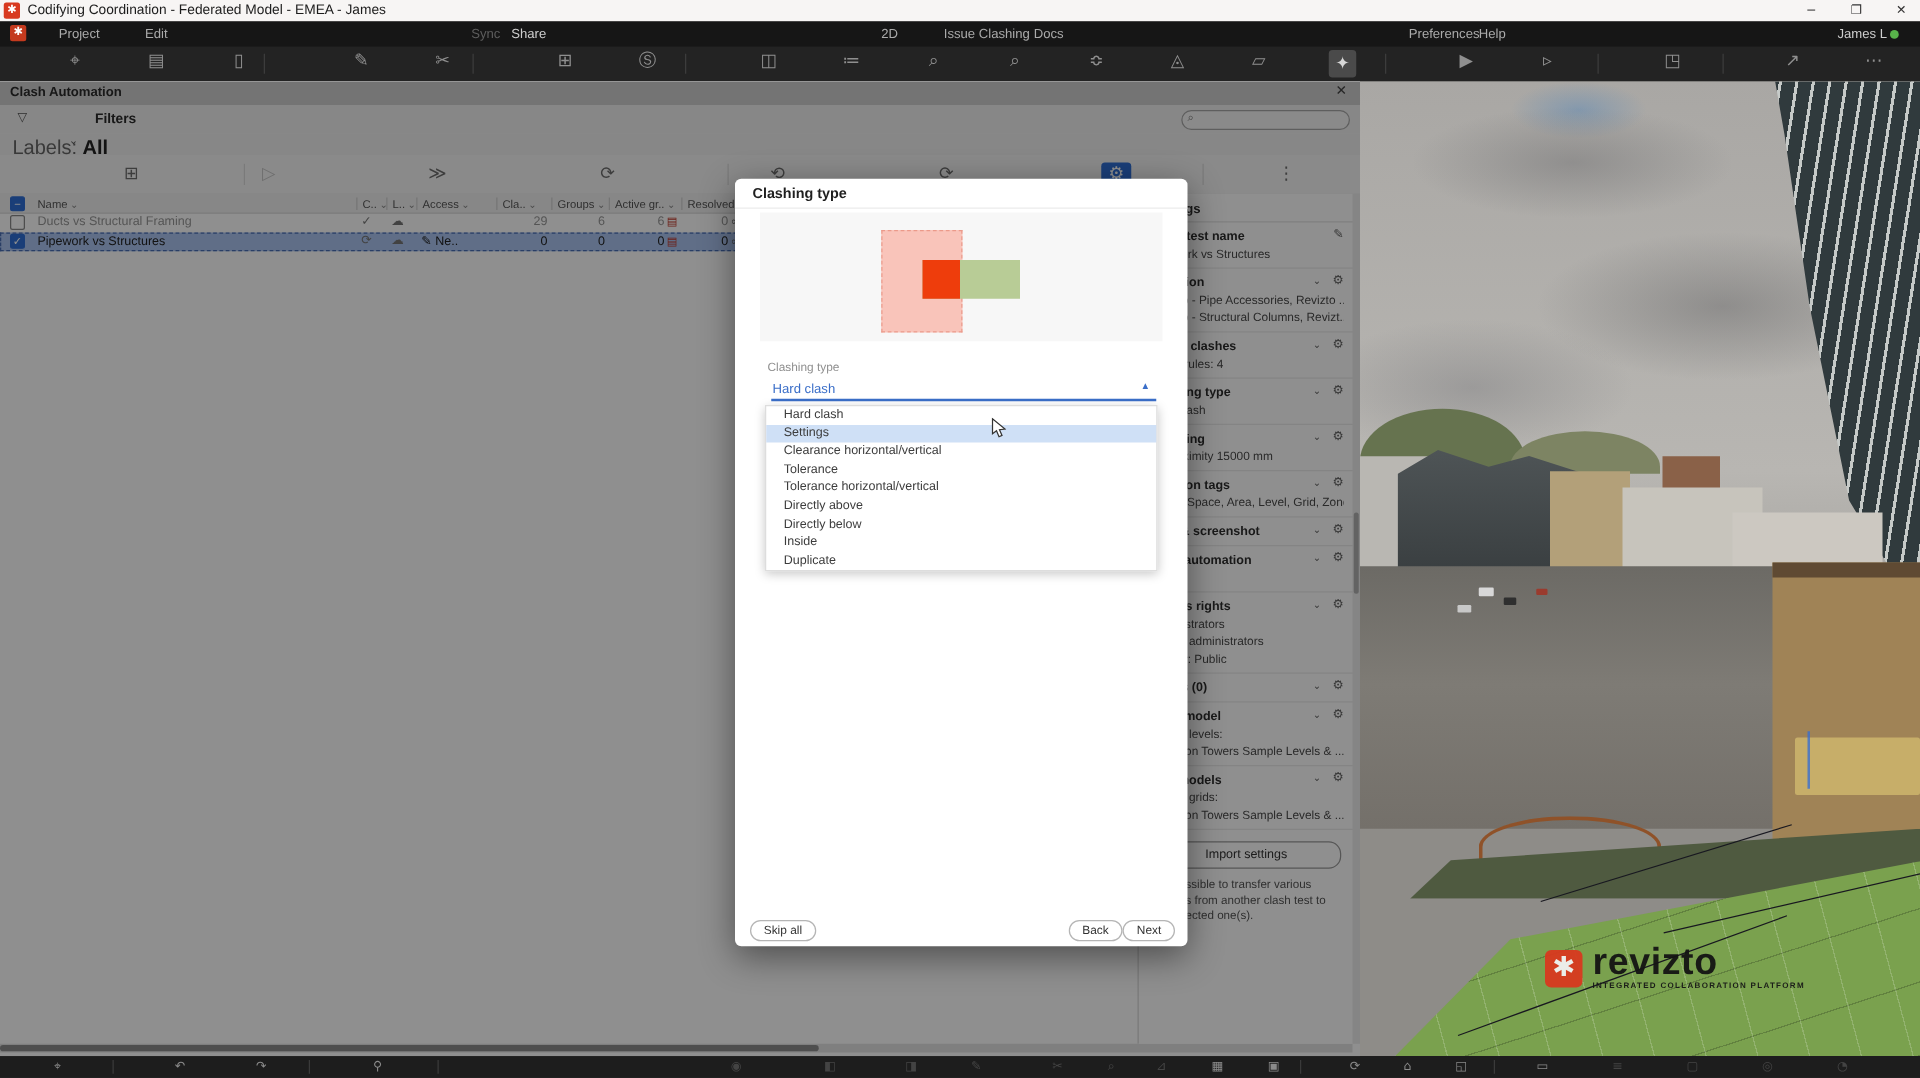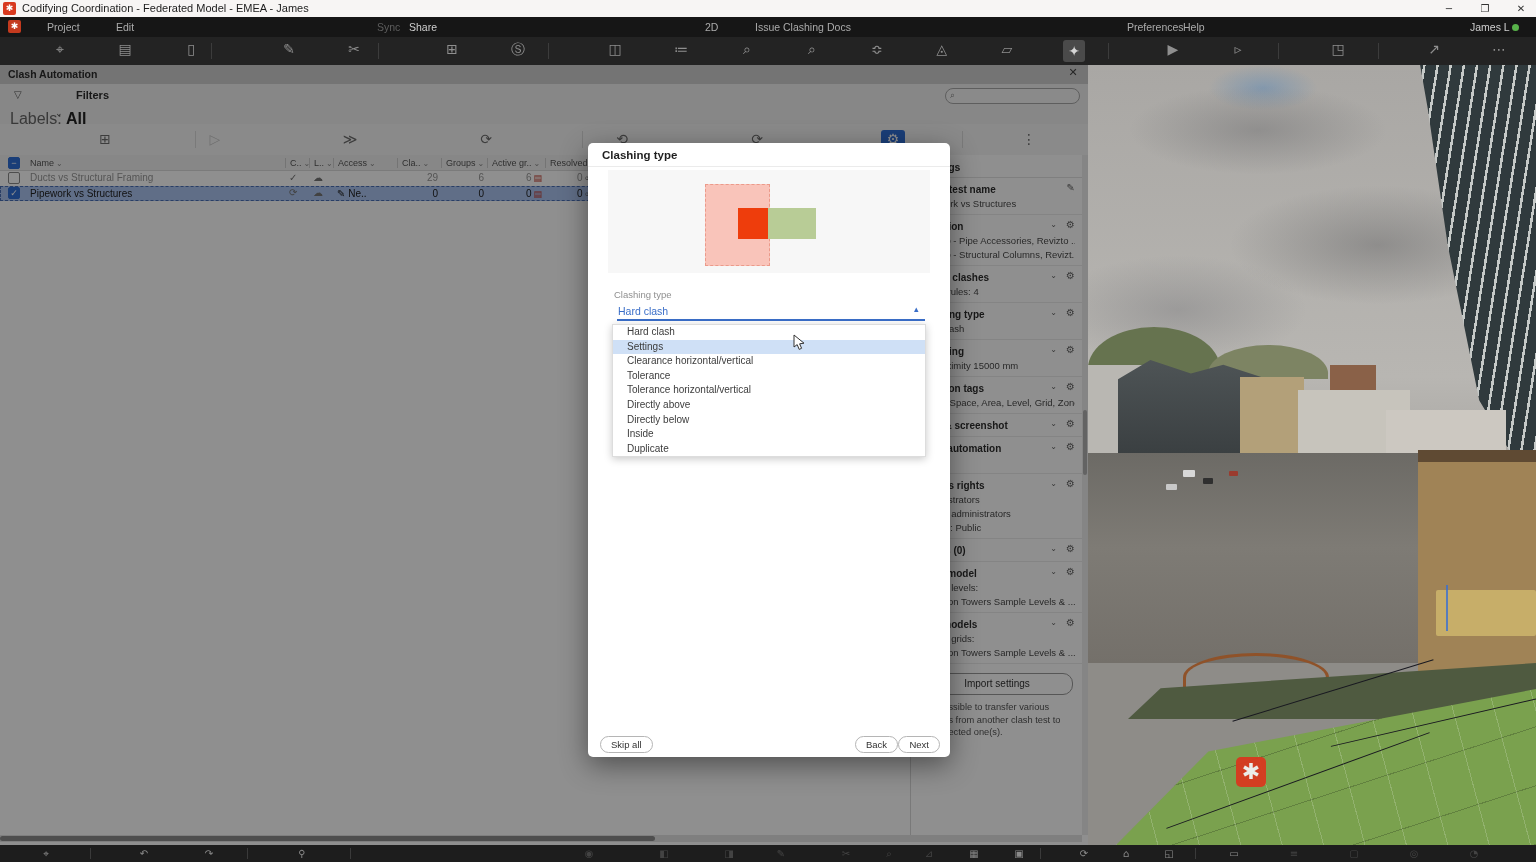--- a/index.html
+++ b/index.html
@@ -407,20 +407,24 @@
       </div>
       <div class="abs arc"></div>
       <div class="abs treeband"></div>
       <div class="abs field"></div>
       <div class="sketchline" style="left:140px;top:625px;width:210px;transform:rotate(-17deg);"></div>
       <div class="sketchline" style="left:240px;top:655px;width:230px;transform:rotate(-13deg);"></div>
       <div class="sketchline" style="left:70px;top:715px;width:280px;transform:rotate(-20deg);"></div>
       <div class="abs blueline"></div>
       <div class="abs watermark">
         <div class="wm-logo ico">✱</div>
+        <div>
+          <div class="wm-brand">revizto</div>
+          <div class="wm-tag">INTEGRATED COLLABORATION PLATFORM</div>
+        </div>
       </div>
     </div>
   </div>
 
   <div class="abs bottombar">
       <span class="bbi ico" style="left: 37px;">⌖</span>
       <span class="bbi ico" style="left: 135px;">↶</span>
       <span class="bbi ico" style="left: 200px;">↷</span>
       <span class="bbi ico" style="left: 293px;">⚲</span>
       <span class="bbi ico bbi-dim" style="left: 580px;">◉</span>

